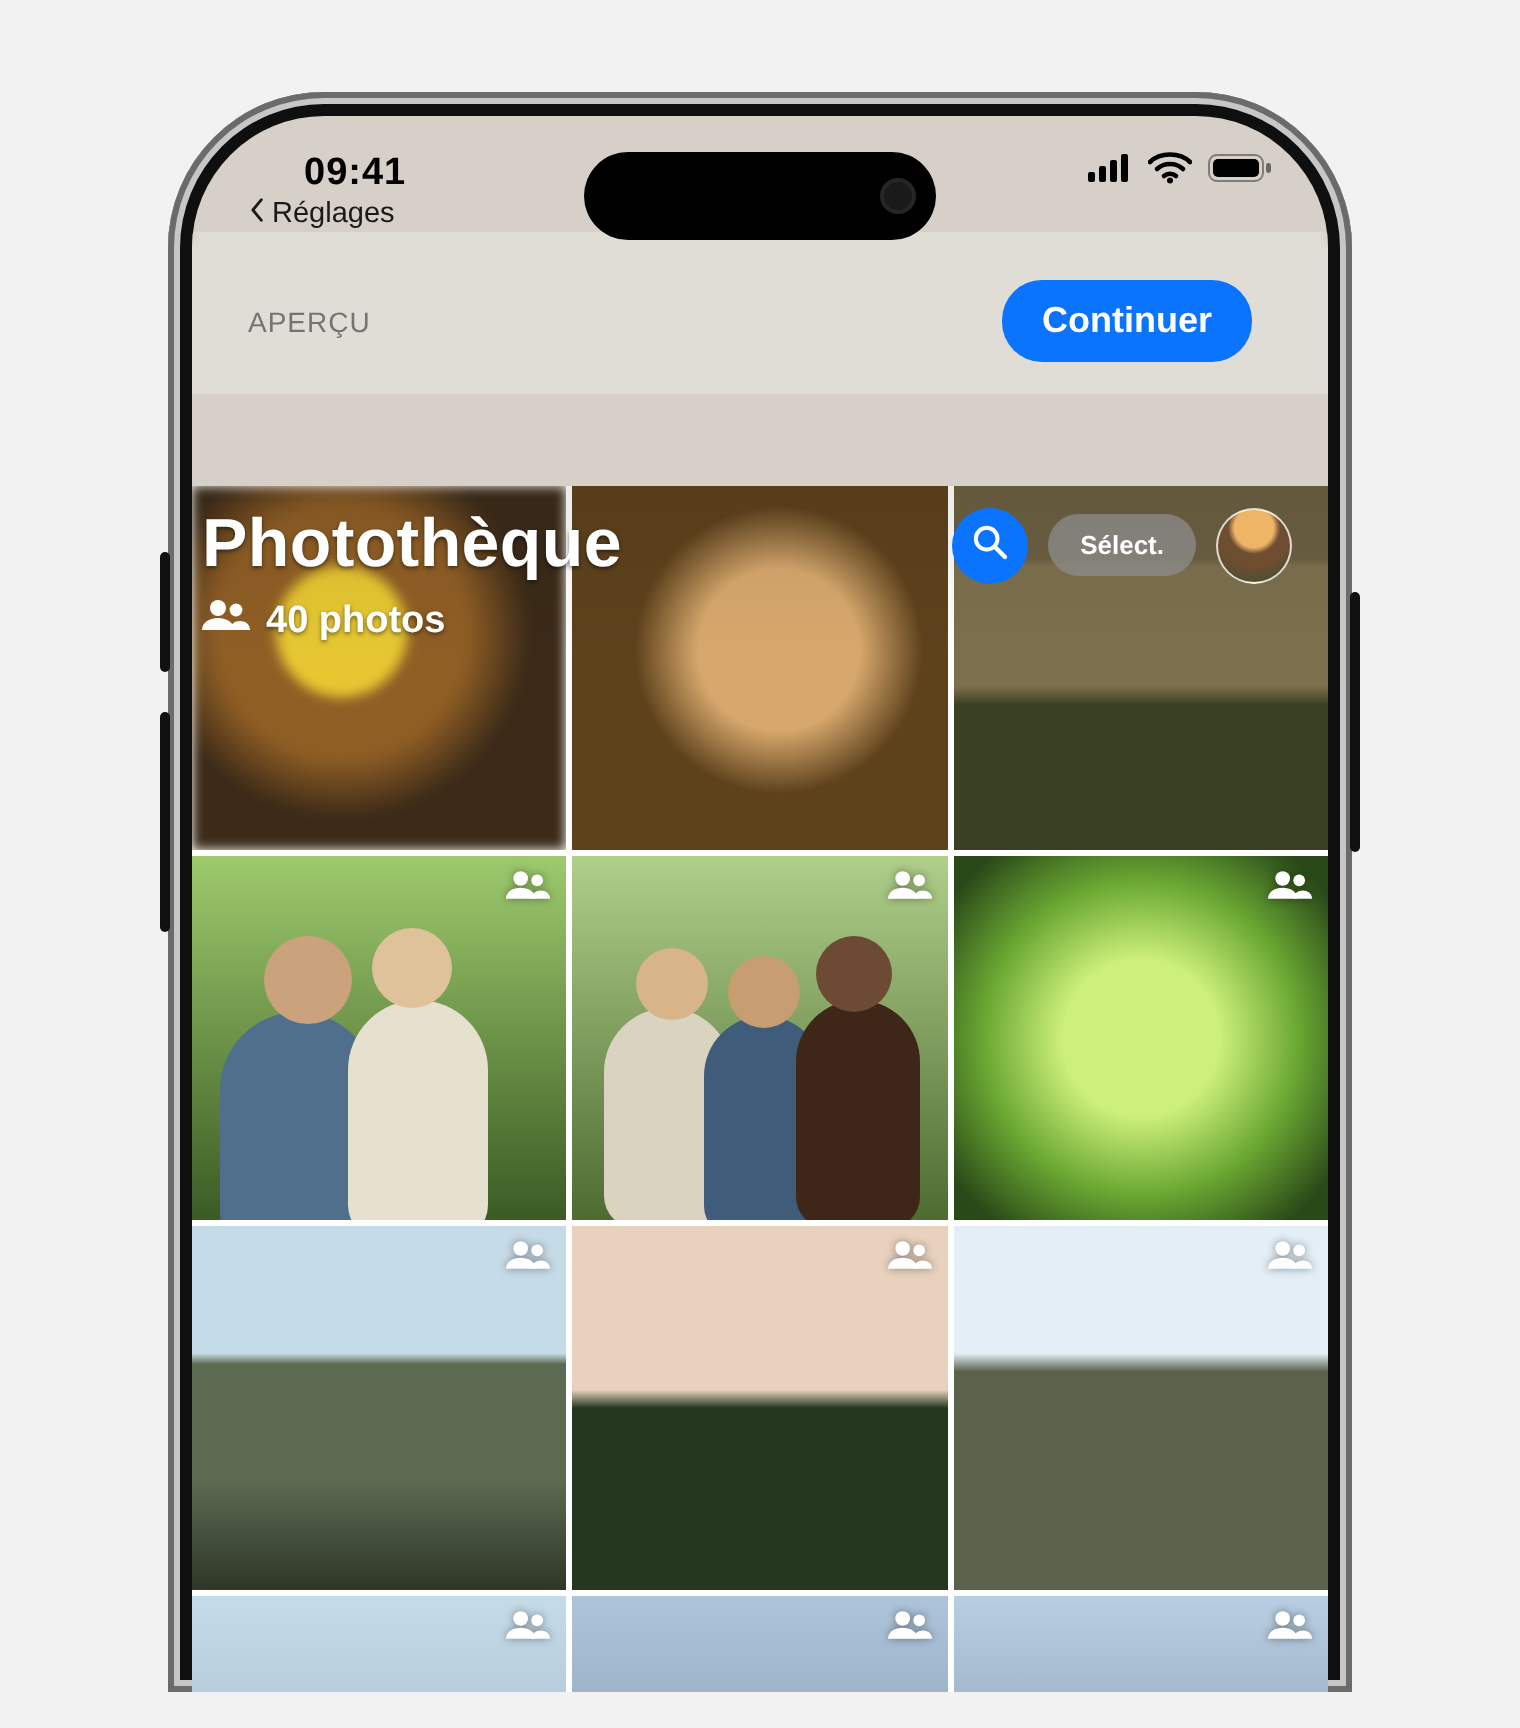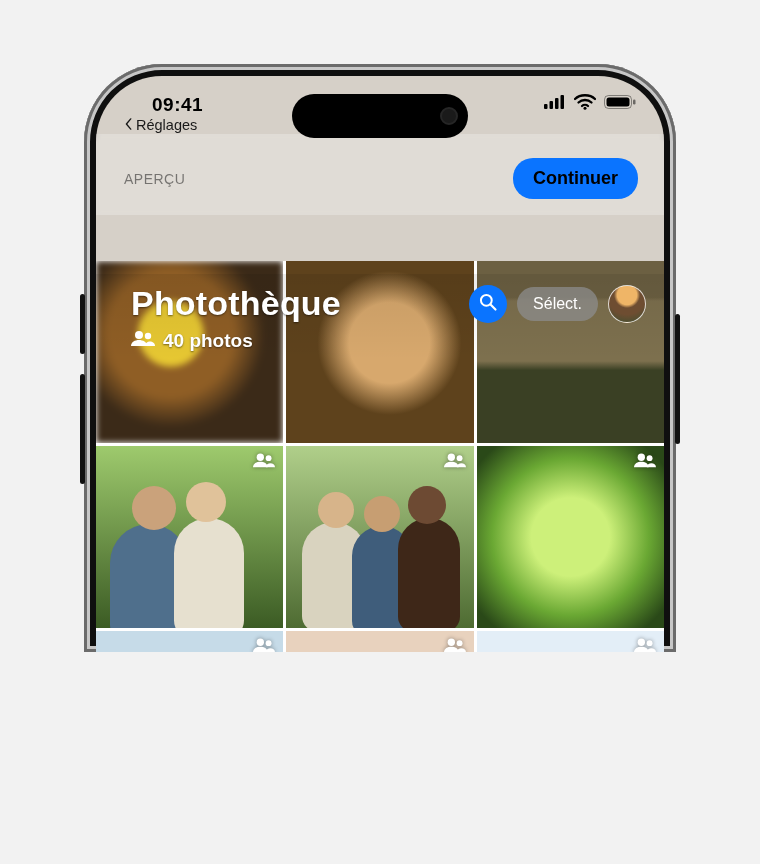--- a/index.html
+++ b/index.html
@@ -10,22 +10,22 @@
     height: 864px;
     display: flex;
     align-items: flex-start;
     justify-content: center;
     overflow: hidden;
   }
 
   
   .frame {
     width: 592px;
-    height: 588px;
-    margin-top: 64px;
+    height: 800px;
+    margin-top: 46px;
     background: #0f0f0f;
     border-radius: 78px 78px 0 0;
     padding: 12px 12px 0 12px;
     box-shadow: inset 0 0 0 3px #6b6b6b, inset 0 0 0 6px #c7c7c7;
     position: relative;
   }
   .frame::before, .frame::after {
     content: "";
     position: absolute;
     left: -4px;
@@ -102,21 +102,21 @@
     gap: 2px;
     margin-top: 1px;
   }
   .back-label svg { width: 10px; height: 12px; }
   .status-right { display: flex; align-items: center; gap: 8px; }
   .status-right svg { display: block; }
 
   
   .banner {
     position: relative;
-    padding: 24px 26px 16px 28px;
+    padding: 24px 38px 16px 28px;
     display: flex;
     align-items: center;
     gap: 20px;
     background: rgba(255,255,255,0.25);
     z-index: 15;
   }
   .banner::before{
     content:"";
     position:absolute;
     inset:0;
@@ -128,21 +128,21 @@
     letter-spacing: 0.5px;
     color: rgba(30,30,30,0.55);
   }
   .banner-sub {
     font-size: 17px;
     color: #1a1a1a;
     margin-top: 2px;
   }
   .cta {
     background: #0a74ff;
-    color: #000000;
+    color: #ffffff;
     border: none;
     border-radius: 20px;
     padding: 10px 20px;
     font-size: 18px;
     font-weight: 600;
     position: relative;
   }
 
   
   .grid-wrap {
@@ -204,22 +204,22 @@
   .head3 { width:36px;height:36px;background:#d7b48a;top:46px;left:32px; }
   .body3 { width:64px;height:110px;background:#d9d3bf;top:76px;left:16px;border-radius:36px 36px 18px 18px; }
   .head4 { width:36px;height:36px;background:#c79e72;top:50px;left:78px; }
   .body4 { width:60px;height:110px;background:#3f5d7b;top:80px;left:66px;border-radius:36px 36px 18px 18px; }
   .head5 { width:38px;height:38px;background:#6d4a33;top:40px;left:122px; }
   .body5 { width:62px;height:114px;background:#3e2718;top:72px;left:112px;border-radius:36px 36px 18px 18px; }
 
   
   .lib-overlay {
     position: absolute;
-    top: 198px; left: 0; right: 0;
-    padding: 10px 18px 8px 35px;
+    top: 185px; left: 0; right: 0;
+    padding: 10px 18px 8px 5px;
     z-index: 12;
     color: #fff;
     text-shadow: 0 1px 2px rgba(0,0,0,0.5);
     background: linear-gradient(180deg, rgba(0,0,0,0.08), rgba(0,0,0,0));
   }
   .lib-row {
     display: flex;
     align-items: center;
     gap: 10px;
   }
@@ -236,22 +236,22 @@
     border: none;
   }
   .search-btn { background: #0a74ff; color: #fff; }
   .search-btn svg { width: 20px; height: 20px; }
   .select-btn {
     background: rgba(140,140,140,0.75);
     color: #fff;
     border: none;
     border-radius: 20px;
     padding: 8px 16px;
-    font-size: 16px;
-    font-weight: 400;
+    font-size: 13px;
+    font-weight: 700;
   }
   .avatar {
     width: 38px; height: 38px;
     border-radius: 50%;
     background: radial-gradient(circle at 50% 25%, #efb567 0 30%, #6e4d31 40% 60%, #3a5030 100%);
     border: 1.5px solid rgba(255,255,255,0.8);
   }
   .sub-row {
     display: flex;
     align-items: flex-end;

